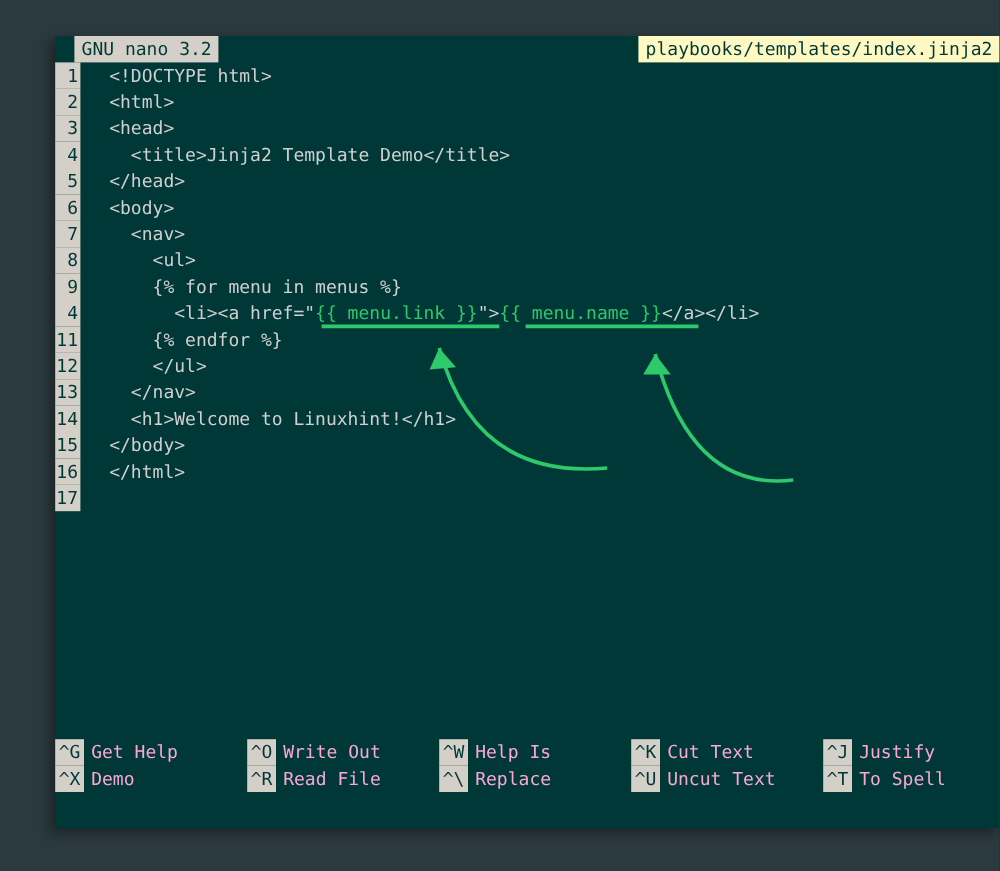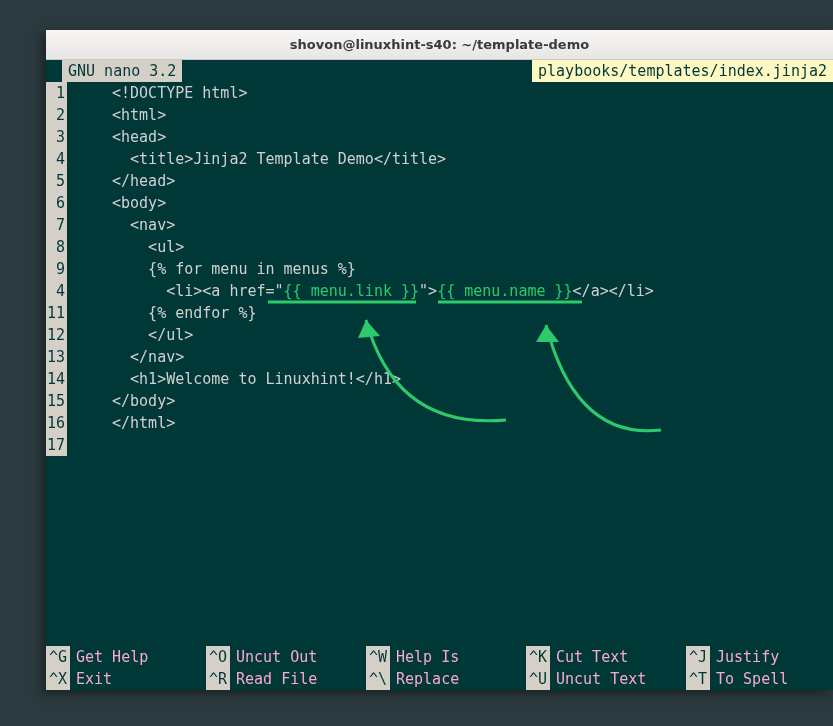--- a/index.html
+++ b/index.html
@@ -72,21 +72,20 @@
     background: #d4d0c8;
     color: #003838;
     display: block;
     height: 22px;
     padding-right: 2px;
   }
   .code {
     padding-left: 23px;
     white-space: pre;
     color: #d0d0d0;
-    margin-left: 21px;
   }
   .code-line { height: 22px; display: block; }
   .hl-jinja { color: #2dc96a; }
   .footer {
     position: absolute;
     bottom: 0;
     left: 0;
     right: 0;
     height: 44px;
   }
@@ -115,23 +114,20 @@
     position: absolute;
     left: 0;
     top: 0;
     pointer-events: none;
   }
 </style>
 </head>
 <body>
 
 <div class="window">
-  <div class="titlebar">
-    <span>shovon@linuxhint-s40: ~/template-demo</span>
-  </div>
   <div class="terminal">
     <div class="nano-header">
       <span class="nano-title-left">GNU nano 3.2</span>
       <span class="nano-title-right">playbooks/templates/index.jinja2</span>
     </div>
 
     <div class="editor-area">
       <div class="gutter" id="gutter">
           <span class="ln">1</span>
           <span class="ln">2</span>
@@ -155,39 +151,39 @@
     </div>
 
     <div class="footer">
       <div class="footer-row" id="footer-row-1">
           <div class="footer-item">
             <span class="key">^G</span>
             <span class="keylabel">Get Help</span>
           </div>
           <div class="footer-item">
             <span class="key">^O</span>
-            <span class="keylabel">Uncut Out</span>
+            <span class="keylabel">Write Out</span>
           </div>
           <div class="footer-item">
             <span class="key">^W</span>
             <span class="keylabel">Help Is</span>
           </div>
           <div class="footer-item">
             <span class="key">^K</span>
             <span class="keylabel">Cut Text</span>
           </div>
           <div class="footer-item">
             <span class="key">^J</span>
             <span class="keylabel">Justify</span>
           </div>
         </div>
       <div class="footer-row" id="footer-row-2">
           <div class="footer-item">
             <span class="key">^X</span>
-            <span class="keylabel">Exit</span>
+            <span class="keylabel">Demo</span>
           </div>
           <div class="footer-item">
             <span class="key">^R</span>
             <span class="keylabel">Read File</span>
           </div>
           <div class="footer-item">
             <span class="key">^\</span>
             <span class="keylabel">Replace</span>
           </div>
           <div class="footer-item">

